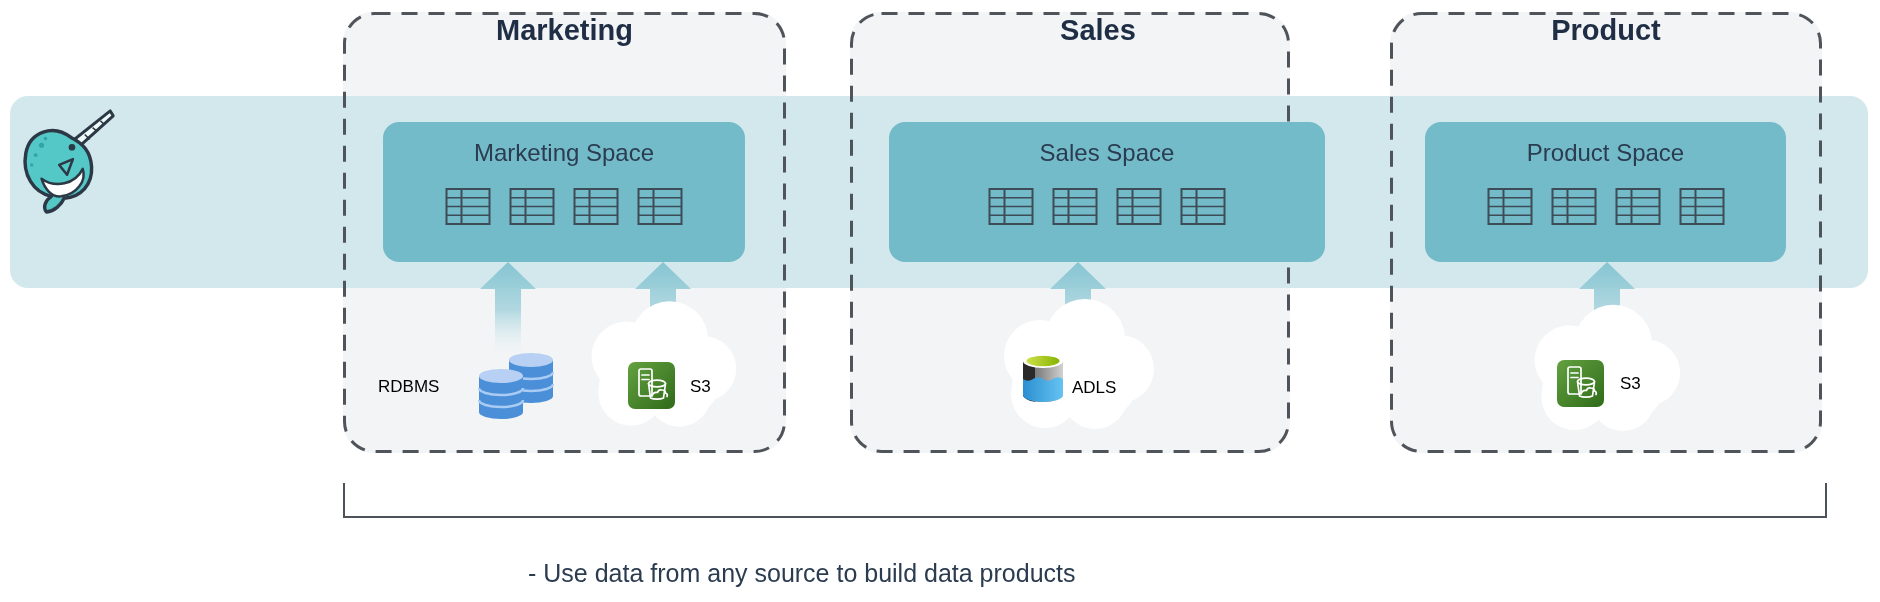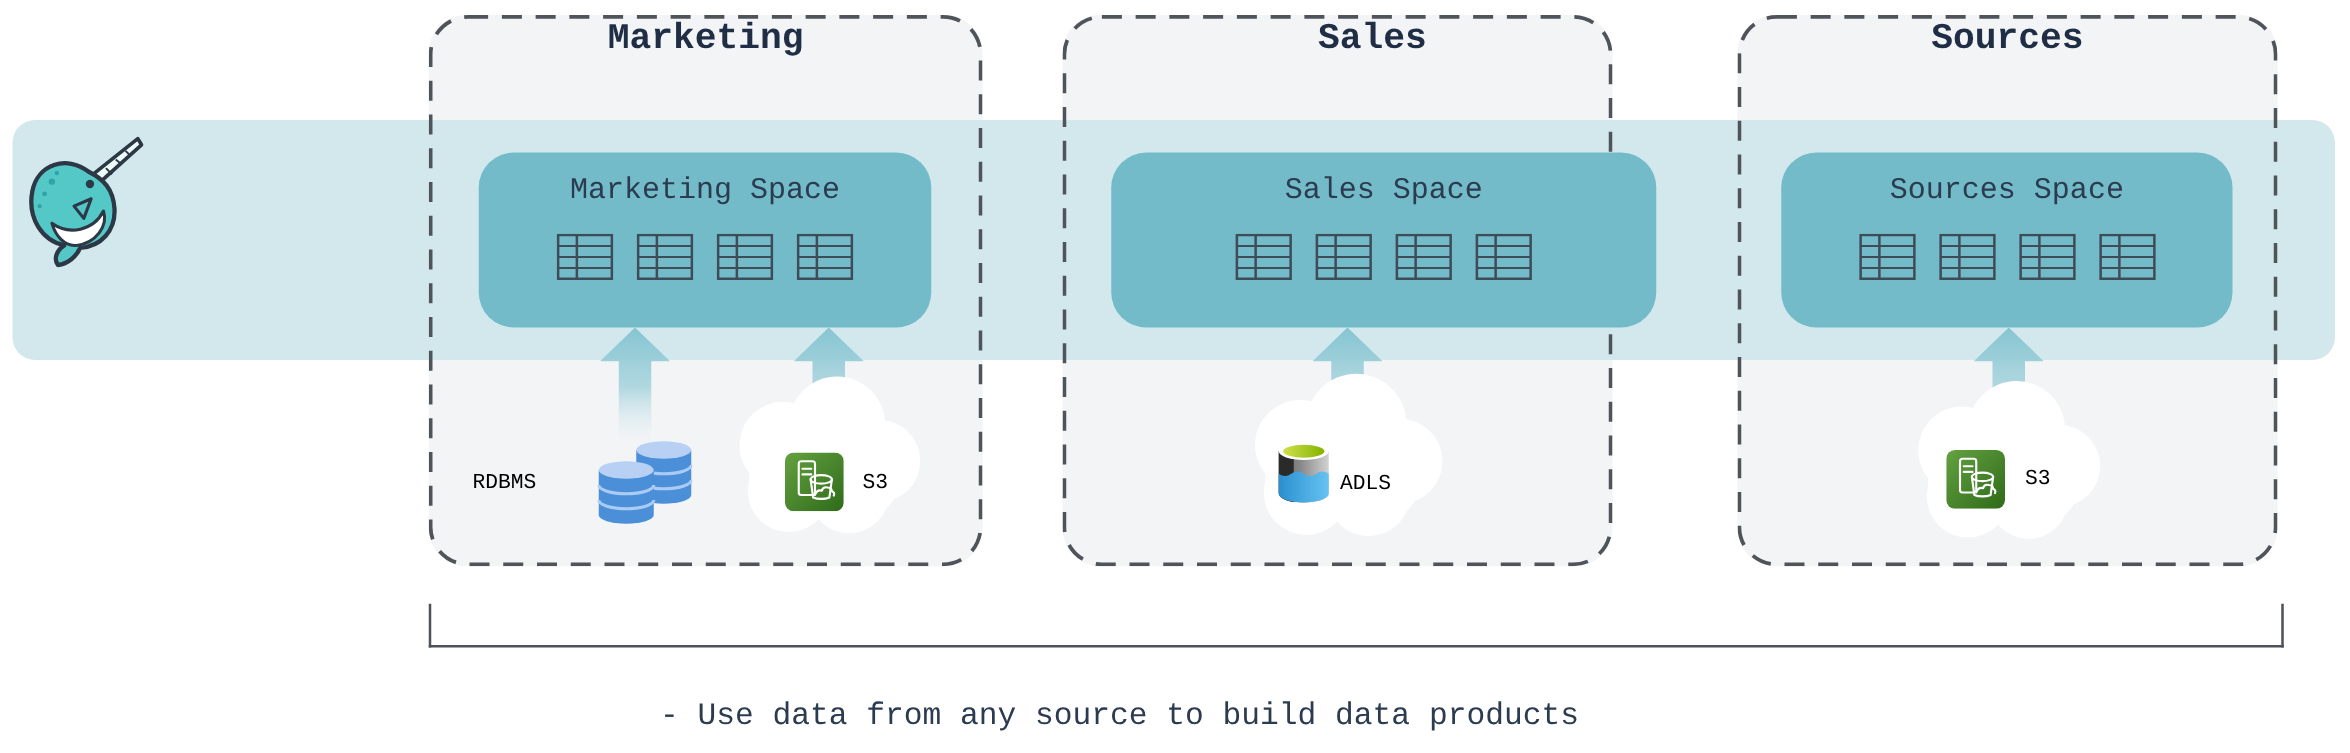--- a/index.html
+++ b/index.html
@@ -1,33 +1,33 @@
 <!DOCTYPE html>
 <html><head>
 <meta charset="utf-8">
 <style>
   html,body{margin:0;padding:0;background:#ffffff;}
   .stage{position:relative;width:1880px;height:602px;background:#ffffff;overflow:hidden;
-         font-family:Liberation Mono, monospace;}
+         font-family:Liberation Sans, sans-serif;}
 
   
   .band{position:absolute;left:10px;top:96px;width:1858px;height:192px;
         border-radius:18px;background:#d3e8ec;z-index:2;}
 
   
   .dept-bg{position:absolute;background:#f3f4f6;border-radius:30px;z-index:1;}
   .dept-border{position:absolute;z-index:3;pointer-events:none;}
   .dept-title{position:absolute;z-index:4;font-weight:bold;font-size:29px;color:#1f2e45;
               text-align:center;}
   .dept-m{left:343px;top:12px;width:443px;height:441px;}
   .dept-s{left:850px;top:12px;width:440px;height:441px;}
   .dept-p{left:1390px;top:12px;width:432px;height:441px;}
 
   
-  .space{position:absolute;z-index:4;background:#73bbc9;border-radius:28px;}
+  .space{position:absolute;z-index:4;background:#73bbc9;border-radius:16px;}
   .space-m{left:383px;top:122px;width:362px;height:140px;}
   .space-s{left:889px;top:122px;width:436px;height:140px;}
   .space-p{left:1425px;top:122px;width:361px;height:140px;}
   .space-label{display:block;text-align:center;margin-top:17px;font-size:24px;color:#2b3c50;}
   .tables{display:flex;justify-content:center;gap:18px;margin-top:21px;}
   .tables svg{display:block;}
 
   
   .arrow{position:absolute;z-index:3;width:56px;height:95px;top:262px;}
 
@@ -90,21 +90,21 @@
   </svg>
   <svg class="dept-border" style="left:850px;top:12px" width="440" height="441">
     <rect x="1.5" y="1.5" width="437" height="438" rx="30" fill="none" stroke="#4e545a" stroke-width="3" stroke-dasharray="16 11"></rect>
   </svg>
   <svg class="dept-border" style="left:1390px;top:12px" width="432" height="441">
     <rect x="1.5" y="1.5" width="429" height="438" rx="30" fill="none" stroke="#4e545a" stroke-width="3" stroke-dasharray="16 11"></rect>
   </svg>
 
   <div class="dept-title" style="left:343px;top:14px;width:443px">Marketing</div>
   <div class="dept-title" style="left:878px;top:14px;width:440px">Sales</div>
-  <div class="dept-title" style="left:1390px;top:14px;width:432px">Sources</div>
+  <div class="dept-title" style="left:1390px;top:14px;width:432px">Product</div>
 
   <svg class="src-icon" style="left:16px;top:106px;z-index:4" width="108" height="108" viewBox="0 0 110 110">
     <path d="M52 40 L96 5 L99 10 L58 47 Z" fill="#eefbfb" stroke="#2c3845" stroke-width="3" stroke-linejoin="round"></path>
     <path d="M62 36 l6 5 M70 29 l5 5 M78 22 l5 4 M86 15 l4 4" stroke="#2c3845" stroke-width="1.6"></path>
     <path d="M56 32 C38 18 14 26 10 48 C6 70 18 88 36 92 C30 96 27 103 31 108 C39 107 46 101 49 94 C66 93 78 80 77 62 C76 46 68 38 56 32 Z" fill="#54c7c7" stroke="#2c3845" stroke-width="3.5" stroke-linejoin="round"></path>
     <path d="M26 74 C40 84 60 80 68 64 C72 76 62 90 46 92 C36 93 29 84 26 74 Z" fill="#ffffff" stroke="#2c3845" stroke-width="2.5" stroke-linejoin="round"></path>
     <path d="M44 60 L58 54 L52 70 Z" fill="#54c7c7" stroke="#2c3845" stroke-width="2.5" stroke-linejoin="round"></path>
     <circle cx="57" cy="42" r="3.4" fill="#2c3845"></circle>
     <circle cx="26" cy="40" r="2.6" fill="#2fa3a6"></circle>
     <circle cx="20" cy="50" r="2" fill="#2fa3a6"></circle>
@@ -172,21 +172,21 @@
       <svg width="46" height="37" viewBox="0 0 45 37">
           <rect x="1" y="1" width="43" height="35" fill="none" stroke="#3d4c57" stroke-width="2"></rect>
           <line x1="16" y1="1" x2="16" y2="36" stroke="#3d4c57" stroke-width="2"></line>
           <line x1="1" y1="9.7" x2="44" y2="9.7" stroke="#3d4c57" stroke-width="1.6"></line>
           <line x1="1" y1="18.5" x2="44" y2="18.5" stroke="#3d4c57" stroke-width="1.6"></line>
           <line x1="1" y1="27.3" x2="44" y2="27.3" stroke="#3d4c57" stroke-width="1.6"></line>
         </svg>
     </div>
   </div>
   <div class="space space-p">
-    <span class="space-label">Sources Space</span>
+    <span class="space-label">Product Space</span>
     <div class="tables">
       <svg width="46" height="37" viewBox="0 0 45 37">
           <rect x="1" y="1" width="43" height="35" fill="none" stroke="#3d4c57" stroke-width="2"></rect>
           <line x1="16" y1="1" x2="16" y2="36" stroke="#3d4c57" stroke-width="2"></line>
           <line x1="1" y1="9.7" x2="44" y2="9.7" stroke="#3d4c57" stroke-width="1.6"></line>
           <line x1="1" y1="18.5" x2="44" y2="18.5" stroke="#3d4c57" stroke-width="1.6"></line>
           <line x1="1" y1="27.3" x2="44" y2="27.3" stroke="#3d4c57" stroke-width="1.6"></line>
         </svg>
       <svg width="46" height="37" viewBox="0 0 45 37">
           <rect x="1" y="1" width="43" height="35" fill="none" stroke="#3d4c57" stroke-width="2"></rect>

